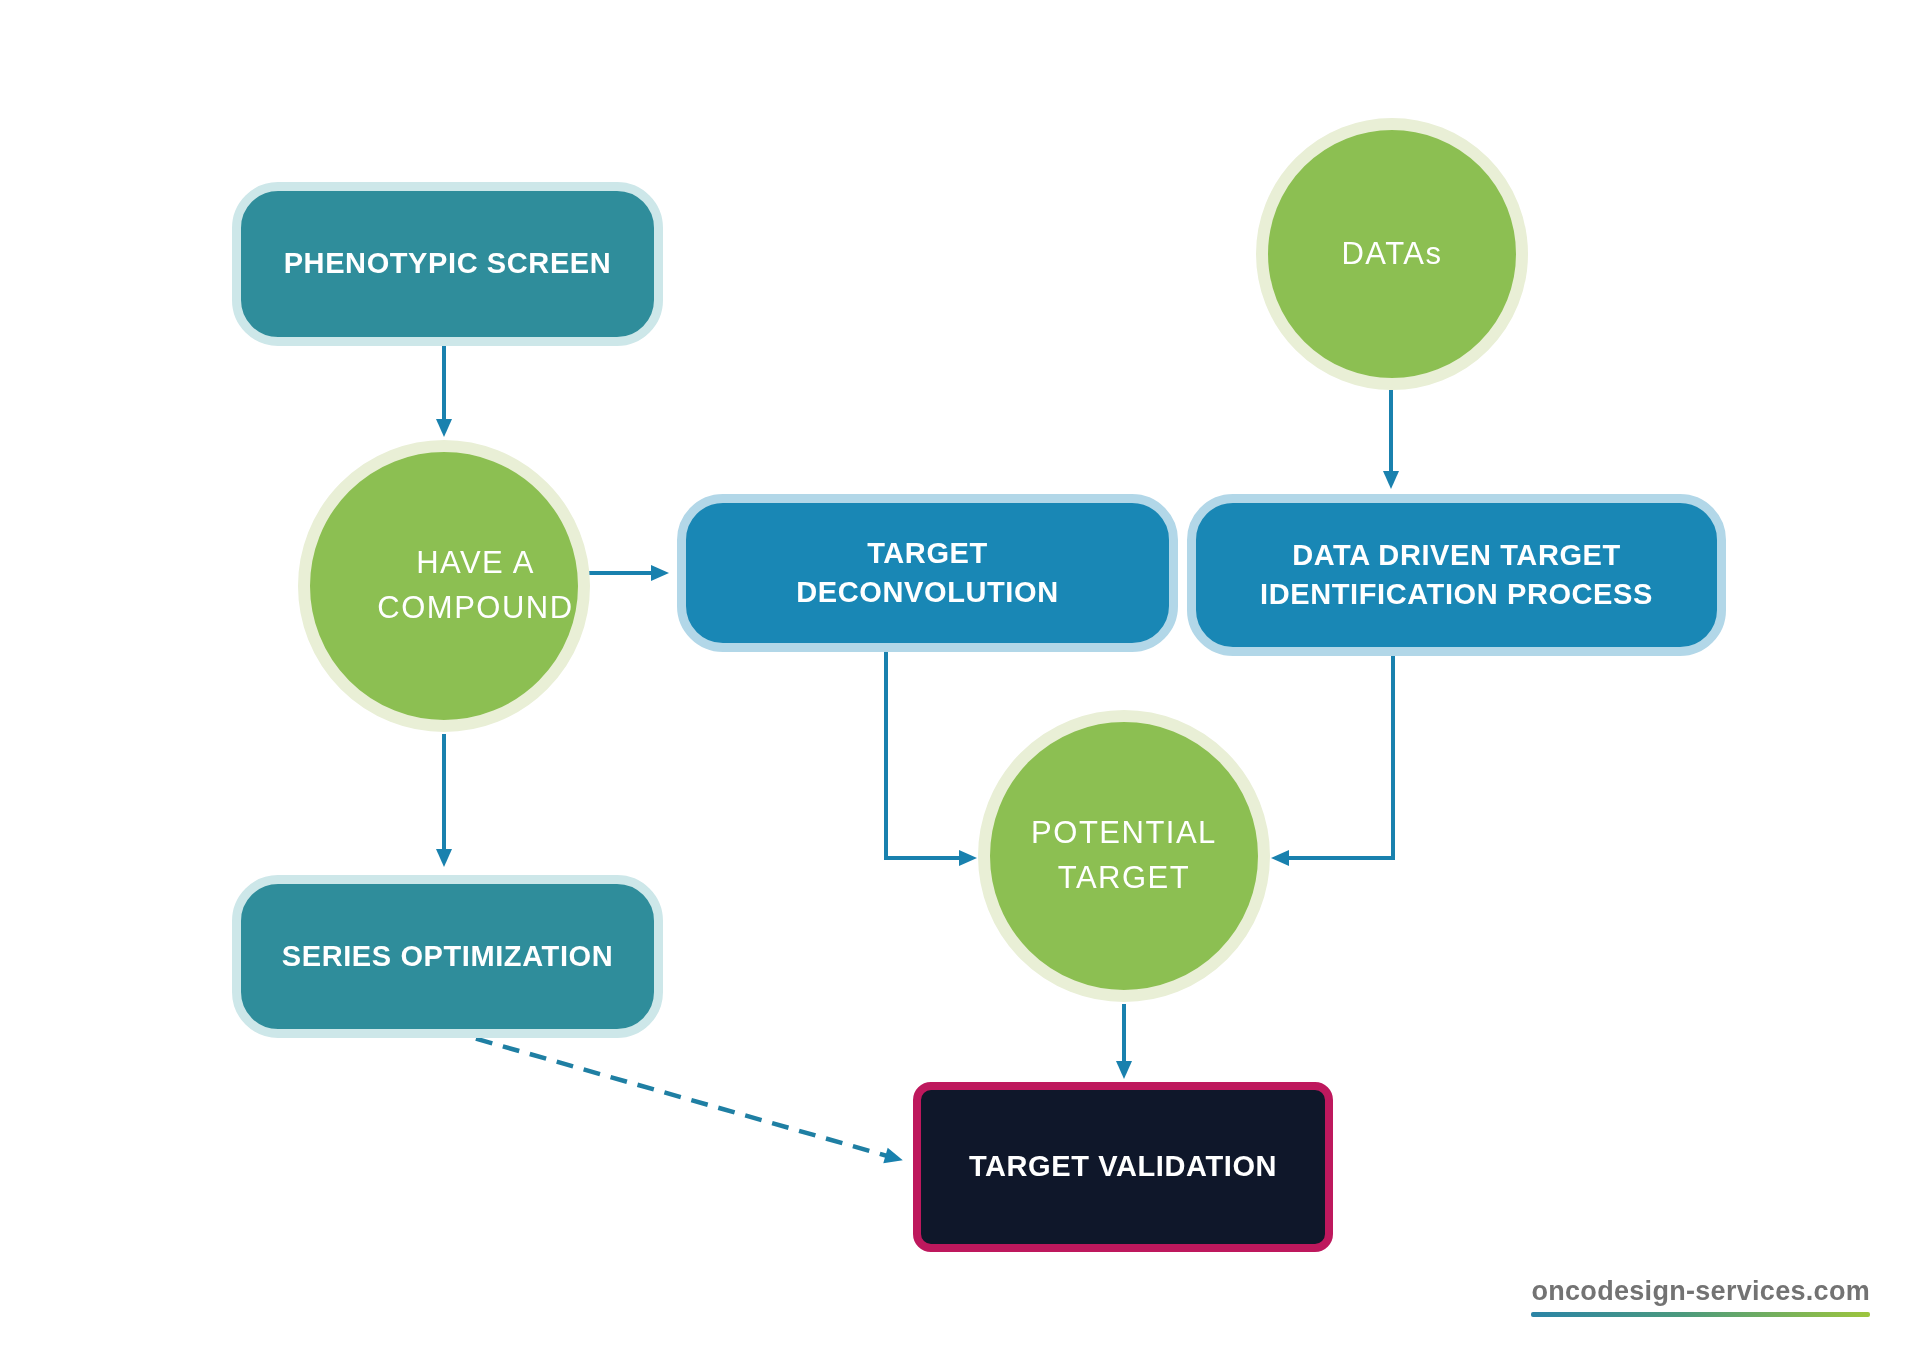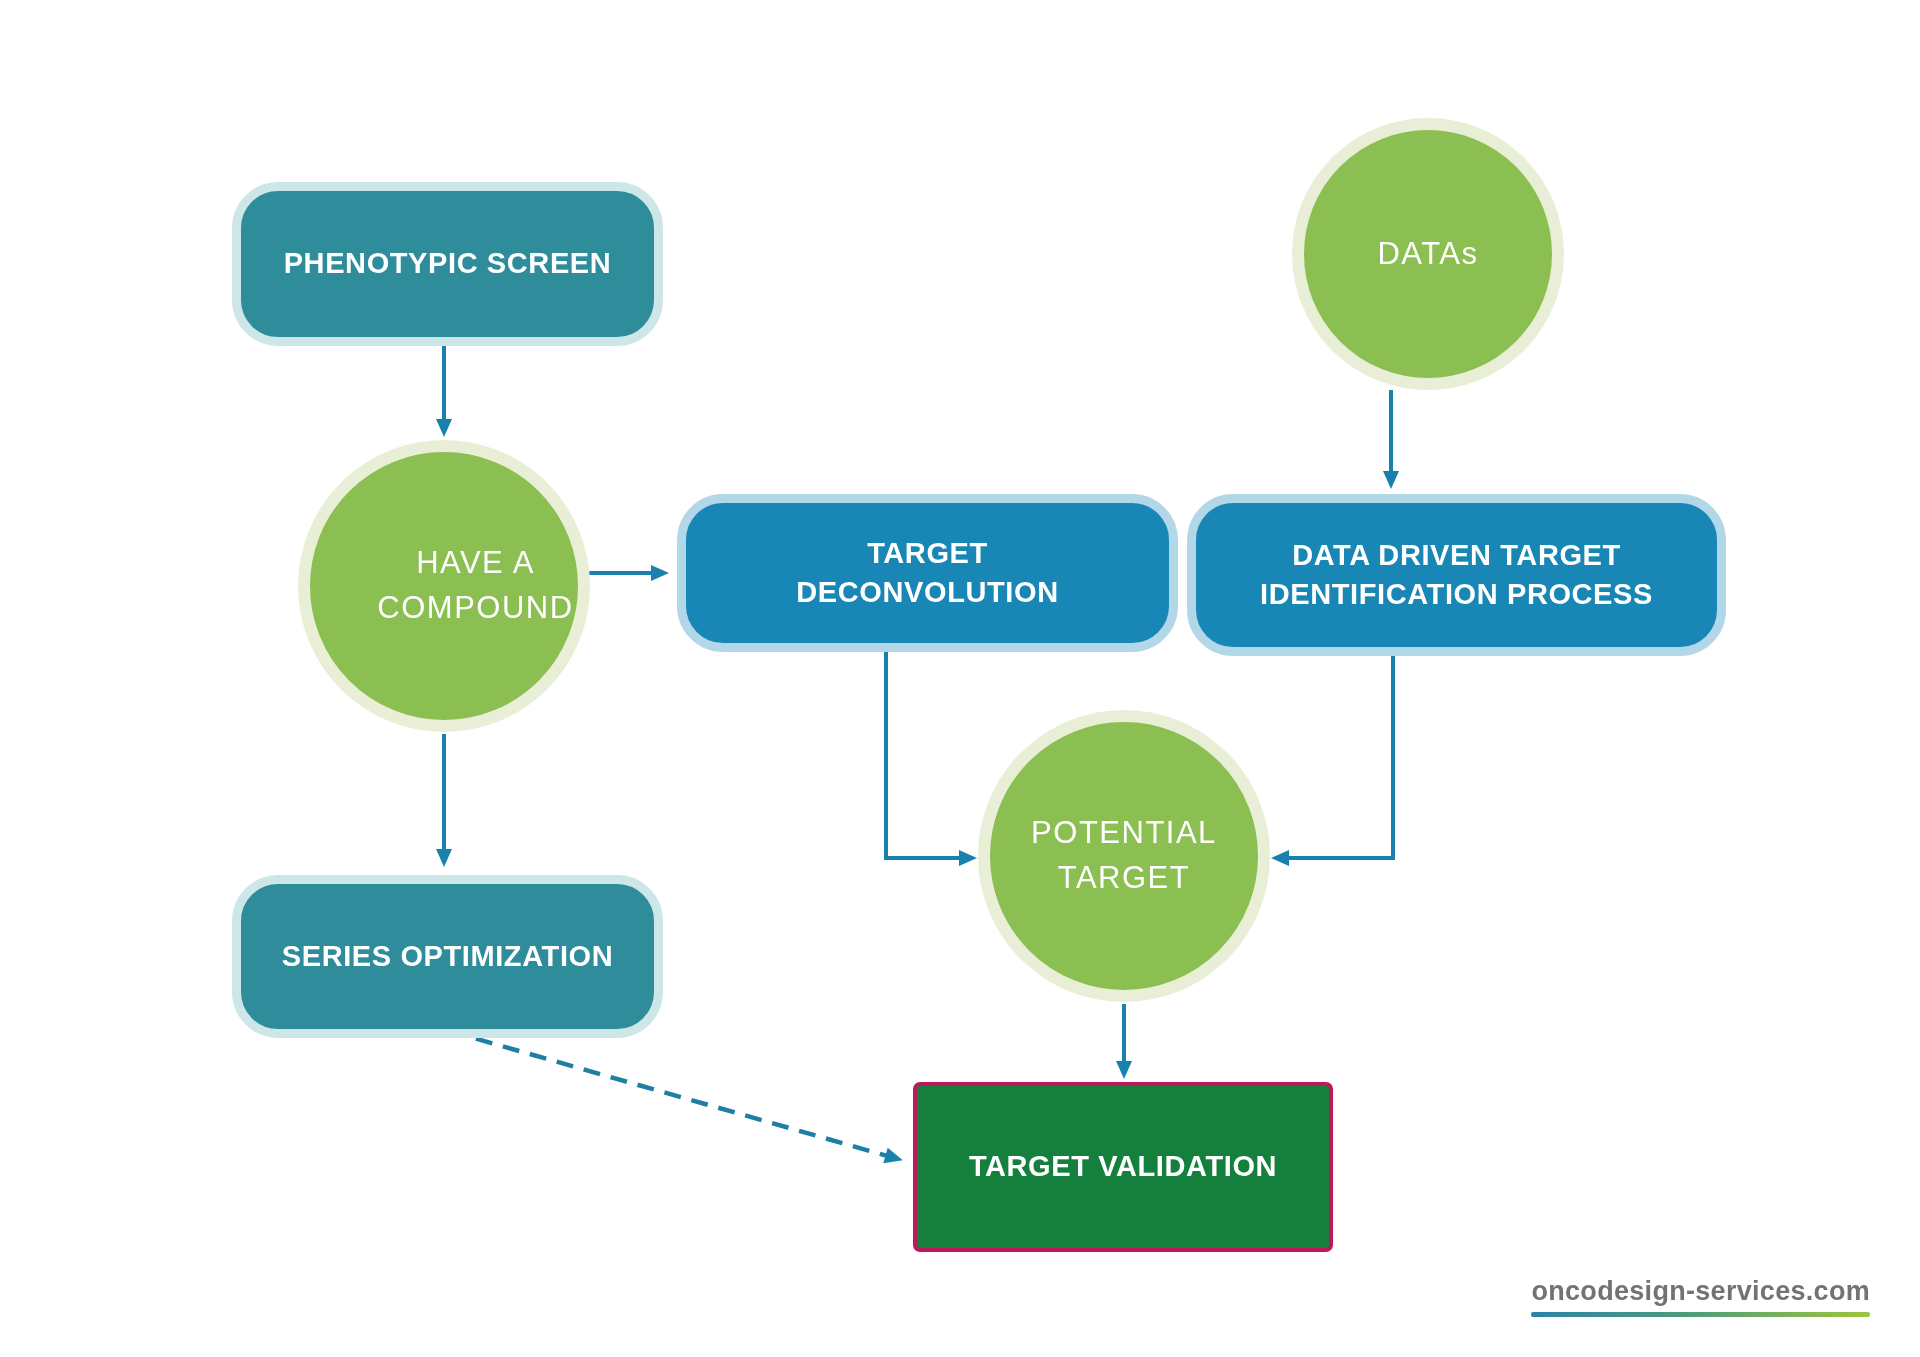--- a/index.html
+++ b/index.html
@@ -7,21 +7,21 @@
     position:relative;width:1920px;height:1357px;background:#ffffff;overflow:hidden;
     font-family:"Liberation Sans", sans-serif;
   }
   svg.arrows{position:absolute;left:0;top:0;width:1920px;height:1357px;pointer-events:none;}
 
   .node{position:absolute;display:flex;align-items:center;justify-content:center;
         box-sizing:border-box;text-align:center;color:#ffffff;}
   .box{border-radius:46px;}
   .box.teal{background:#2F8D9B;border:9px solid #CDE7E9;text-align:center;}
   .box.blue{background:#1987B5;border:9px solid #B2D7E8;}
-  .box.navy{background:#15803d;border:4px solid #be185d;border-radius:7px;}
+  .box.navy{background:#0f172a;border:8px solid #be185d;border-radius:18px;}
   .circle{border-radius:50%;background:#8CBF52;border:12px solid #E9EFD6;}
 
   .box-label{font-weight:bold;font-size:29px;letter-spacing:.6px;line-height:1.35;}
   .box-label.pad{display:inline-block;max-width:300px;}
   .box-label.wide{display:inline-block;max-width:480px;}
   .circle-label{font-weight:400;font-size:31px;letter-spacing:1.5px;line-height:1.45;
                 display:inline-block;max-width:205px;}
 
   .footer-link{position:absolute;right:50px;bottom:40px;text-decoration:none;
                display:inline-block;text-align:center;cursor:pointer;}
@@ -47,21 +47,21 @@
     <path d="M886 652 L886 858 L972 858" stroke="#1981AE" stroke-width="4" fill="none" marker-end="url(#ah)"></path>
     <path d="M1393 654 L1393 858 L1276 858" stroke="#1981AE" stroke-width="4" fill="none" marker-end="url(#ah)"></path>
     <path d="M1124 1004 L1124 1074" stroke="#1981AE" stroke-width="4" fill="none" marker-end="url(#ah)"></path>
     <path d="M449 1031 L898 1159" stroke="#1F7FA3" stroke-width="4.5" fill="none" stroke-dasharray="17 11" marker-end="url(#ah)"></path>
   </svg>
 
   <div class="node box teal" style="left:232px;top:182px;width:431px;height:164px;">
     <span class="box-label">PHENOTYPIC SCREEN</span>
   </div>
 
-  <div class="node circle" style="left:1292px;top:118px;width:272px;height:272px;">
+  <div class="node circle" style="left:1256px;top:118px;width:272px;height:272px;">
     <span class="circle-label">DATAs</span>
   </div>
 
   <div class="node circle" style="left:298px;top:440px;width:292px;height:292px;justify-content:flex-end;">
     <span class="circle-label">HAVE A COMPOUND</span>
   </div>
 
   <div class="node box blue" style="left:677px;top:494px;width:501px;height:158px;">
     <span class="box-label pad">TARGET DECONVOLUTION</span>
   </div>

